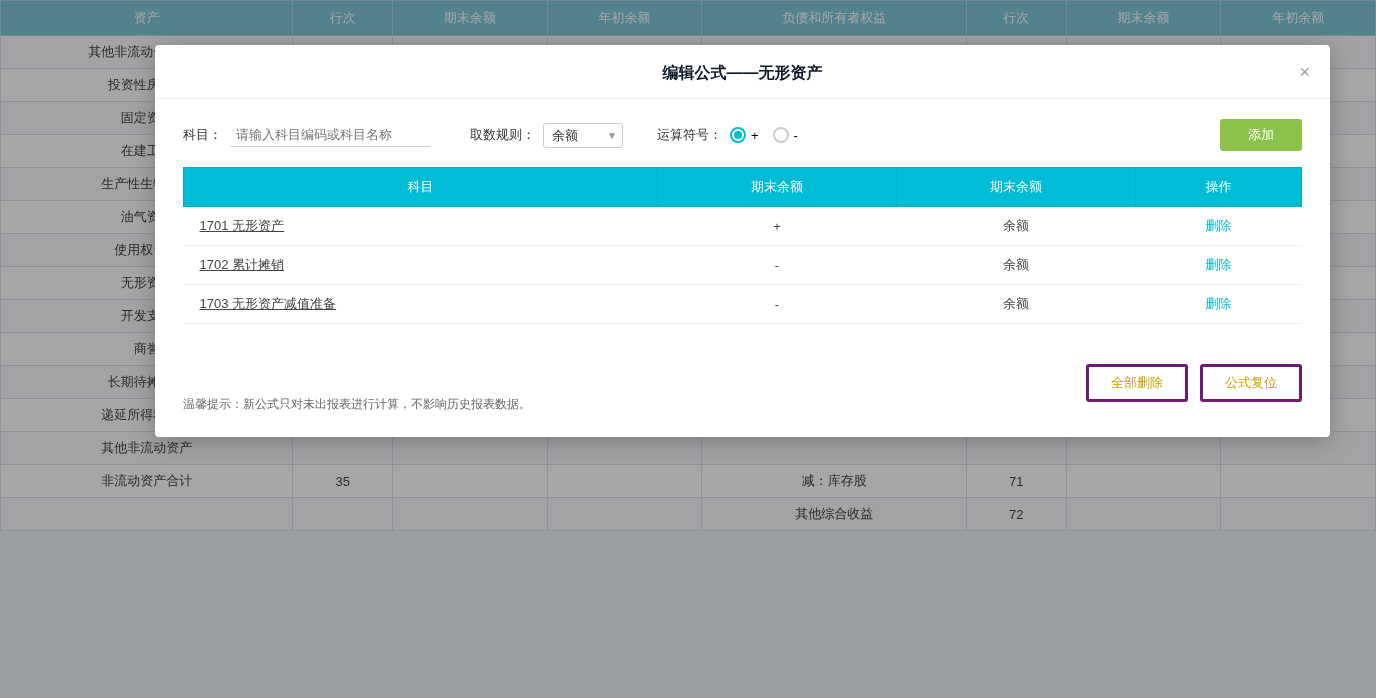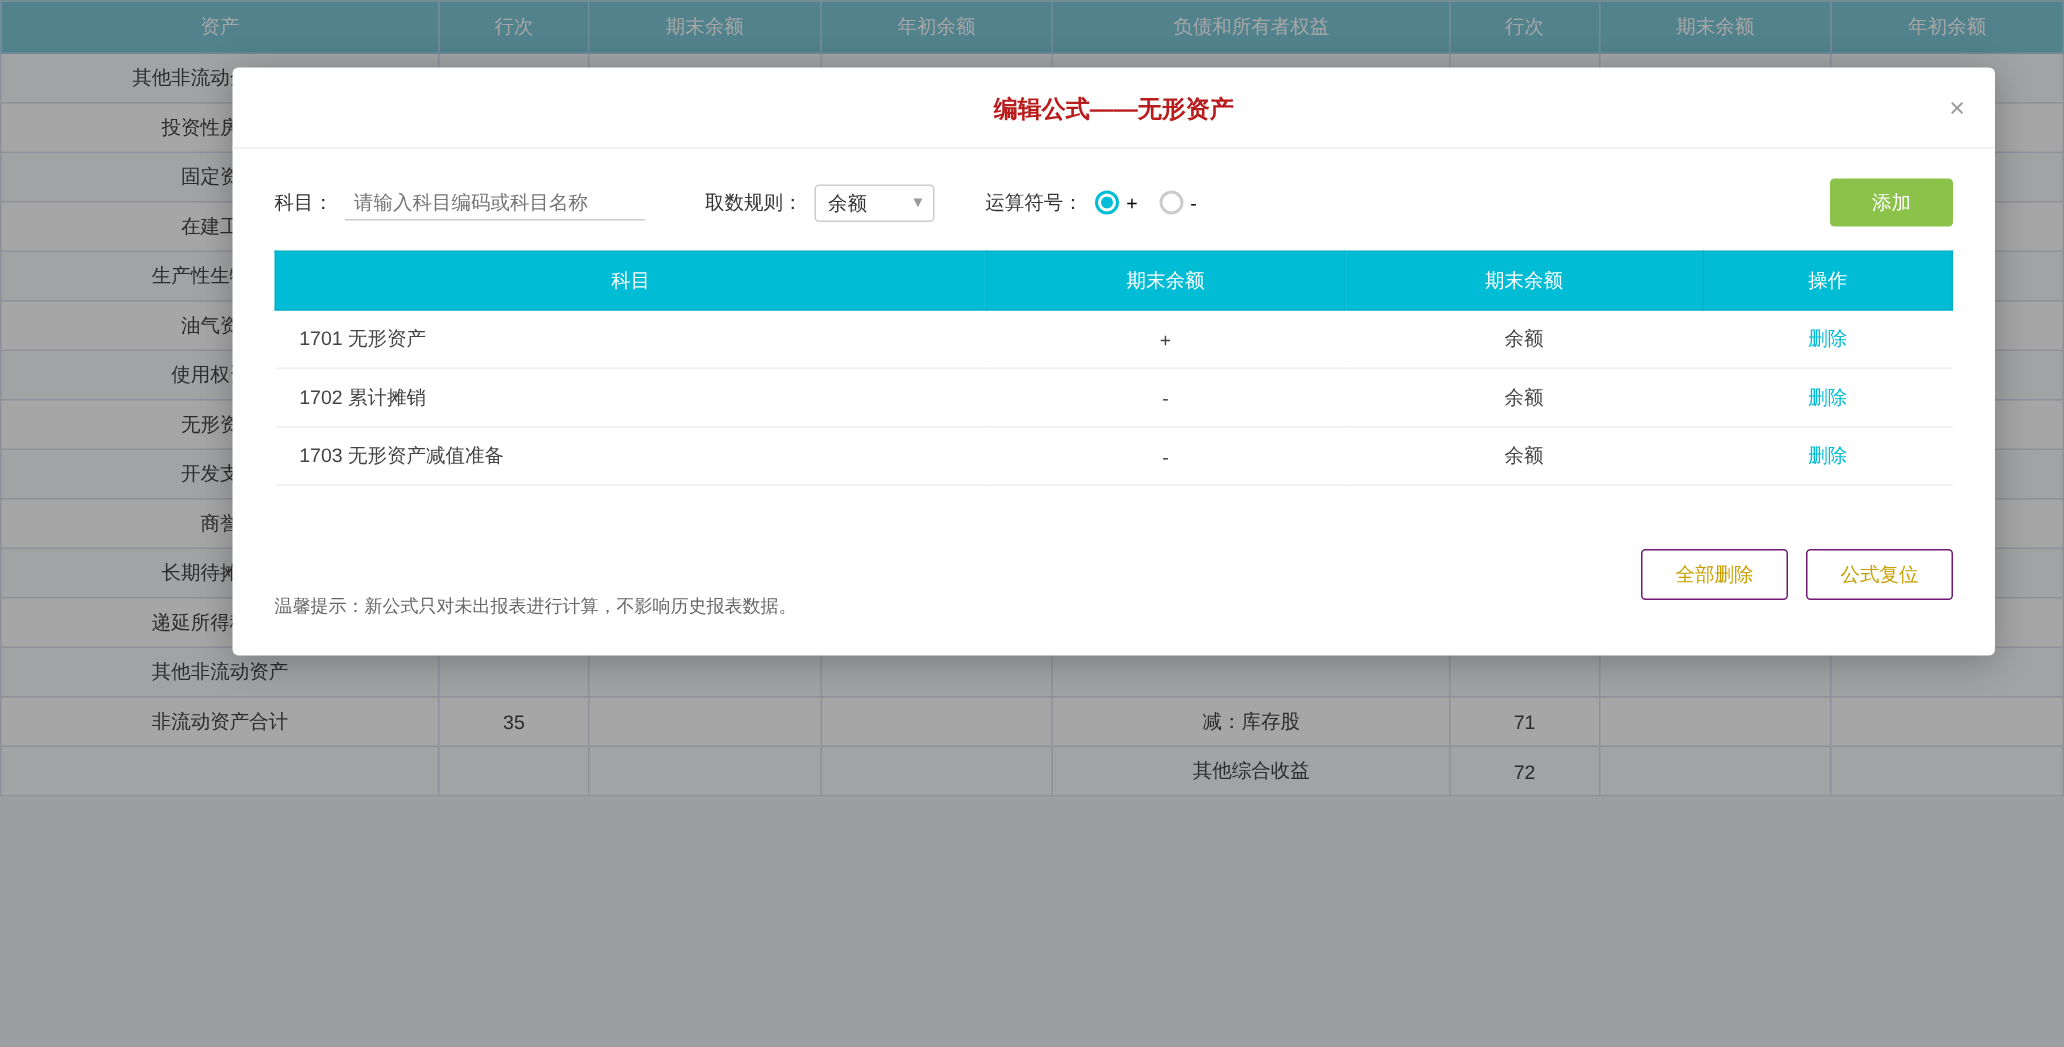--- a/index.html
+++ b/index.html
@@ -77,21 +77,21 @@
       display: flex;
       align-items: center;
       justify-content: center;
       position: relative;
       padding: 18px 24px 14px;
       border-bottom: 1px solid #eee;
     }
 
     .modal-title {
       font-size: 16px;
-      color: #b91c1c;
+      color: #0f172a;
       font-weight: bold;
     }
 
     .modal-close {
       position: absolute;
       right: 20px;
       top: 50%;
       transform: translateY(-50%);
       font-size: 18px;
       color: #999;
@@ -225,20 +225,21 @@
 
     .data-table tbody tr td {
       padding: 10px 16px;
       border-bottom: 1px solid #eee;
       text-align: center;
       color: #444;
     }
 
     .data-table tbody tr td:first-child {
       text-align: left;
+      text-decoration: underline;
     }
 
     .delete-link {
       color: #00bcd4;
       cursor: pointer;
       text-decoration: none;
     }
 
     
     .modal-footer {
@@ -255,21 +256,21 @@
     }
 
     .footer-btns {
       display: flex;
       gap: 12px;
     }
 
     .outline-btn {
       background: #fff;
       color: #333;
-      border: 1px solid #701a75;
+      border: 3px solid #701a75;
       border-radius: 3px;
       padding: 7px 22px;
       font-size: 13px;
       cursor: pointer;
       color: #c8a000;
     }
   </style>
 </head>
 <body>
 

